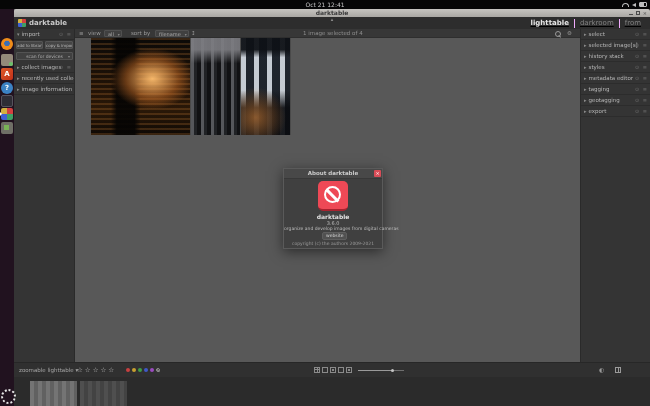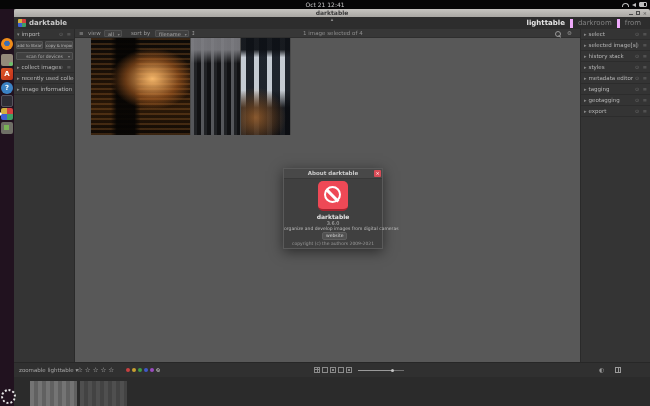--- a/index.html
+++ b/index.html
@@ -35,22 +35,22 @@
   #wintitle{left:0;top:0;width:636px;text-align:center;font-size:6px;line-height:8px;color:#3a3a3a;font-weight:bold;}
   .winctrls{right:3px;top:2px;display:flex;gap:3px;align-items:center;}
   .wc-min{width:4px;height:1px;background:#4a4a4a;margin-top:3px;}
   .wc-max{width:4px;height:4px;border:1px solid #4a4a4a;box-sizing:border-box;}
   .wc-close{font-size:5px;line-height:4px;color:#4a4a4a;}
   
   #dthead{left:0;top:8px;width:636px;height:12px;background:#2d2d2d;}
   #dtlogo{left:4px;top:2px;width:8px;height:8px;border-radius:1px;background:conic-gradient(#d34040 0 25%,#3fa065 0 50%,#3f60d3 0 75%,#d3b040 0);}
   #dtname{left:15px;top:2px;font-size:7px;font-weight:bold;color:#c9c9c9;}
   #collapse-top{left:312px;top:-1px;width:12px;text-align:center;font-size:5px;color:#8a8a8a;}
-  #views{right:4px;top:2px;display:flex;}
-  .view{font-size:7px;color:#808080;padding:0 5px;border-left:3px solid #f0abfc;line-height:9px;}
+  #views{right:4px;top:2px;display:flex;text-decoration:underline;}
+  .view{font-size:7px;color:#808080;padding:0 5px;border-left:1px solid #f0abfc;line-height:9px;}
   .view.first{border-left:none;}
   .view.active{color:#e6e6e6;font-weight:bold;}
   
   #lpanel{left:0;top:20px;width:61px;height:333px;background:#343434;border-right:1px solid #2a2a2a;box-sizing:border-box;}
   #rpanel{left:566px;top:20px;width:70px;height:333px;background:#343434;border-left:1px solid #2a2a2a;box-sizing:border-box;}
   .mhead{position:relative;height:10px;line-height:10px;border-bottom:1px solid #2b2b2b;color:#b5b5b5;font-size:5.5px;white-space:nowrap;overflow:hidden;}
   .mhead .arr{color:#8a8a8a;margin:0 2px 0 3px;font-size:5px;}
   .mhead .micons{position:absolute;right:2px;top:0;color:#6e6e6e;font-size:5px;letter-spacing:1px;}
   .impbtns{position:relative;height:11px;}
   .ibtn{position:absolute;top:1px;height:8px;background:#454545;border:1px solid #555;border-radius:1px;

